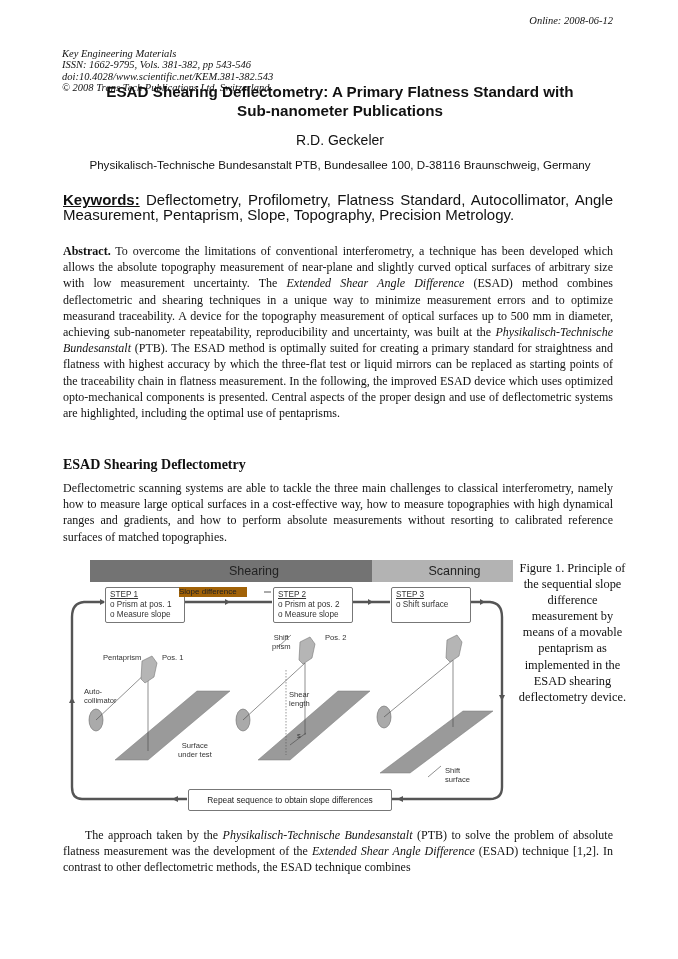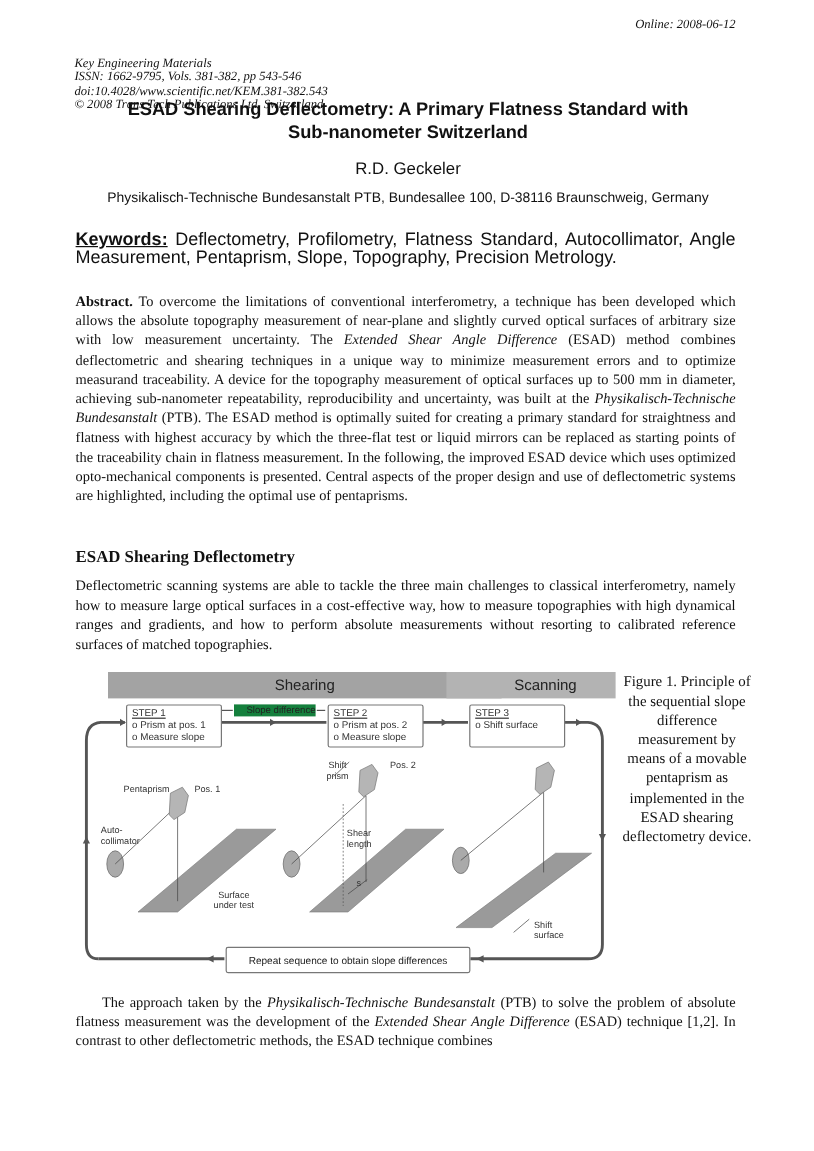--- a/index.html
+++ b/index.html
@@ -20,46 +20,46 @@
   .abstract { top: 243px; }
   .abstract .lbl { font-weight: bold; }
   .sec-head { position: absolute; left: 63px; top: 457px; font-size: 14px; font-weight: bold; }
   .intro { top: 480px; }
   .approach { top: 827px; text-indent: 22px; }
 
   .caption { position: absolute; left: 515px; width: 115px; top: 560px; text-align: center; font-size: 12.4px; line-height: 16.1px; }
 
   .figure { position: absolute; left: 60px; top: 555px; width: 450px; height: 260px; }
   .bar { position: absolute; height: 22px; display: flex; align-items: center; justify-content: center; color: #222; font-size: 12.5px; }
-  .bar.shear { left: 30px; top: 5px; width: 328px; background: #a3a3a3; }
+  .bar.shear { left: 30px; top: 5px; width: 328px; background: #737373; }
   .bar.scan { left: 312px; top: 5px; width: 117px; background: #b3b3b3; padding-left: 24px; }
   .stepbox { position: absolute; background: #fff; border: 1px solid #777; border-radius: 2px; font-size: 8.2px; line-height: 10px; padding: 2px 4px; color: #333; }
   .stepbox .st { text-decoration: underline; }
   .s1 { left: 45px; top: 32px; width: 70px; height: 30px; }
   .s2 { left: 213px; top: 32px; width: 70px; height: 30px; }
   .s3 { left: 331px; top: 32px; width: 70px; height: 30px; }
-  .slopediff { position: absolute; left: 135px; top: 32px; width: 68px; height: 10px; background: #15803d; font-size: 8px; line-height: 10px; text-align: right; color: #222; }
+  .slopediff { position: absolute; left: 119px; top: 32px; width: 68px; height: 10px; background: #a16207; font-size: 8px; line-height: 10px; text-align: left; color: #222; }
   .repeat { position: absolute; left: 128px; top: 234px; width: 202px; height: 20px; background: #fff; border: 1px solid #777; border-radius: 2px; font-size: 8.4px; display: flex; align-items: center; justify-content: center; color: #222; }
   .flabel { position: absolute; font-size: 7.6px; line-height: 9px; color: #333; }
   svg.fig-svg { position: absolute; left: 0; top: 0; }
 </style>
 </head>
 <body>
 
 <div class="hdr-left serif">
   <div>Key Engineering Materials</div>
   <div>ISSN: 1662-9795, Vols. 381-382, pp 543-546</div>
   <div>doi:10.4028/www.scientific.net/KEM.381-382.543</div>
   <div>© 2008 Trans Tech Publications Ltd, Switzerland</div>
 </div>
 <div class="hdr-right serif">Online: 2008-06-12</div>
 
 <div class="title sans">
   <div>ESAD Shearing Deflectometry: A Primary Flatness Standard with</div>
-  <div>Sub-nanometer Switzerland</div>
+  <div>Sub-nanometer Publications</div>
 </div>
 <div class="author sans">R.D. Geckeler</div>
 <div class="affil sans">Physikalisch-Technische Bundesanstalt PTB, Bundesallee 100, D-38116 Braunschweig, Germany</div>
 
 <div class="keywords sans"><span class="kw-label">Keywords:</span><span> Deflectometry, Profilometry, Flatness Standard, Autocollimator, Angle Measurement, Pentaprism, Slope, Topography, Precision Metrology.</span></div>
 
 <div class="para abstract serif"><span class="lbl">Abstract.</span><span> To overcome the limitations of conventional interferometry, a technique has been developed which allows the absolute topography measurement of near-plane and slightly curved optical surfaces of arbitrary size with low measurement uncertainty. The </span><i>Extended Shear Angle Difference</i><span> (ESAD) method combines deflectometric and shearing techniques in a unique way to minimize measurement errors and to optimize measurand traceability. A device for the topography measurement of optical surfaces up to 500 mm in diameter, achieving sub-nanometer repeatability, reproducibility and uncertainty, was built at the </span><i>Physikalisch-Technische Bundesanstalt</i><span> (PTB). The ESAD method is optimally suited for creating a primary standard for straightness and flatness with highest accuracy by which the three-flat test or liquid mirrors can be replaced as starting points of the traceability chain in flatness measurement. In the following, the improved ESAD device which uses optimized opto-mechanical components is presented. Central aspects of the proper design and use of deflectometric systems are highlighted, including the optimal use of pentaprisms.</span></div>
 
 <div class="sec-head serif">ESAD Shearing Deflectometry</div>
 <div class="para intro serif">Deflectometric scanning systems are able to tackle the three main challenges to classical interferometry, namely how to measure large optical surfaces in a cost-effective way, how to measure topographies with high dynamical ranges and gradients, and how to perform absolute measurements without resorting to calibrated reference surfaces of matched topographies.</div>

